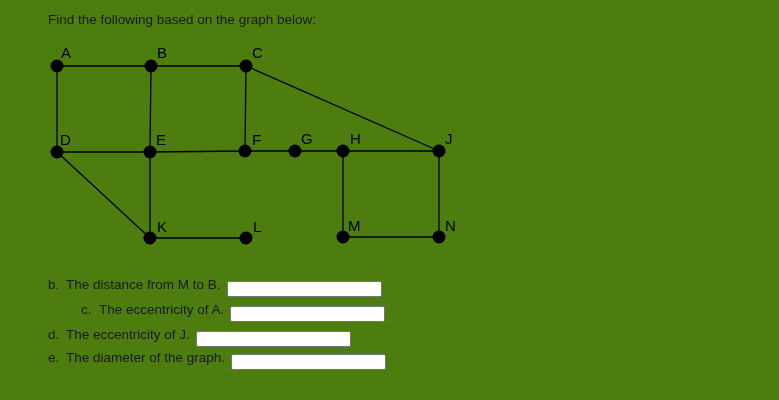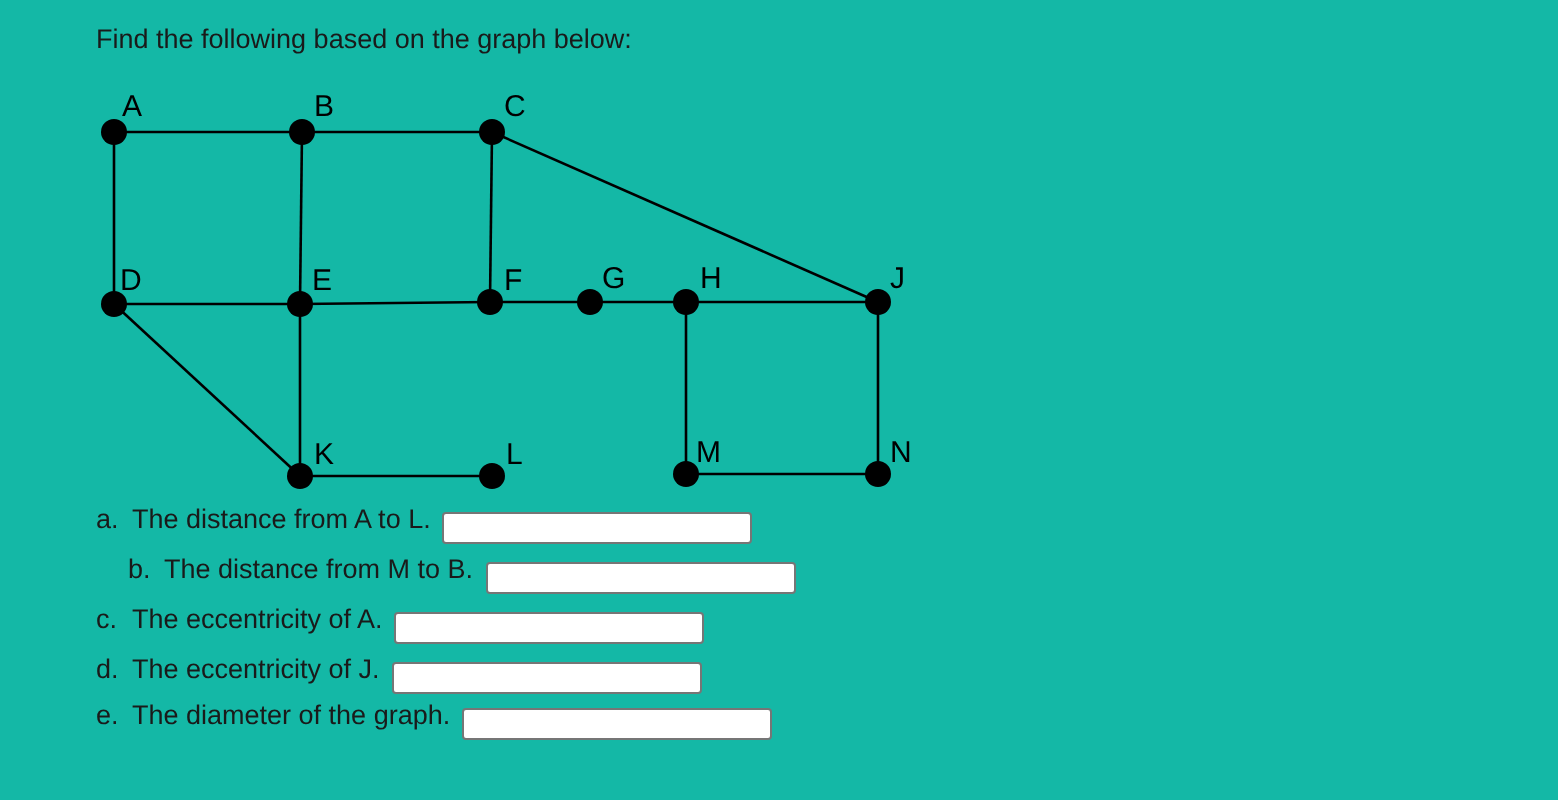--- a/index.html
+++ b/index.html
@@ -5,21 +5,21 @@
   html, body {
     margin: 0;
     padding: 0;
     background: #ffffff;
     font-family: "Liberation Sans", "DejaVu Sans", sans-serif;
   }
   .page {
     position: relative;
     width: 779px;
     height: 400px;
-    background: #14b8a6;
+    background: #4d7c0f;
     overflow: hidden;
   }
   .title {
     position: absolute;
     left: 48px;
     top: 12px;
     font-size: 13.5px;
     color: #1a1a1a;
     white-space: nowrap;
   }
@@ -101,29 +101,26 @@
       <circle cx="150" cy="238" r="6.5" fill="#000000"></circle>
       <text x="157" y="232" fill="#000000" font-size="15" font-family="&quot;Liberation Sans&quot;, &quot;DejaVu Sans&quot;, sans-serif">K</text>
       <circle cx="246" cy="238" r="6.5" fill="#000000"></circle>
       <text x="253" y="232" fill="#000000" font-size="15" font-family="&quot;Liberation Sans&quot;, &quot;DejaVu Sans&quot;, sans-serif">L</text>
       <circle cx="343" cy="237" r="6.5" fill="#000000"></circle>
       <text x="348" y="231" fill="#000000" font-size="15" font-family="&quot;Liberation Sans&quot;, &quot;DejaVu Sans&quot;, sans-serif">M</text>
       <circle cx="439" cy="237" r="6.5" fill="#000000"></circle>
       <text x="445" y="231" fill="#000000" font-size="15" font-family="&quot;Liberation Sans&quot;, &quot;DejaVu Sans&quot;, sans-serif">N</text>
     </svg>
 
-  <div class="qrow" style="top:252px;">
-    <span class="qmark">a.</span><span class="qlabel">The distance from A to L.</span><input class="answer" type="text" value="" style="">
-  </div>
 
-  <div class="qrow" style="top:277px;margin-left:16px;">
+  <div class="qrow" style="top:277px;">
     <span class="qmark">b.</span><span class="qlabel">The distance from M to B.</span><input class="answer" type="text" value="" style="">
   </div>
 
-  <div class="qrow" style="top:302px;">
+  <div class="qrow" style="top:302px;margin-left:33px;">
     <span class="qmark">c.</span><span class="qlabel">The eccentricity of A.</span><input class="answer" type="text" value="" style="">
   </div>
 
   <div class="qrow" style="top:350px;">
     <span class="qmark">e.</span><span class="qlabel">The diameter of the graph.</span><input class="answer" type="text" value="" style="">
   </div>
 
   <div class="qrow" style="top:327px;">
     <span class="qmark">d.</span><span class="qlabel">The eccentricity of J.</span><input class="answer" type="text" value="" style="">
   </div>

